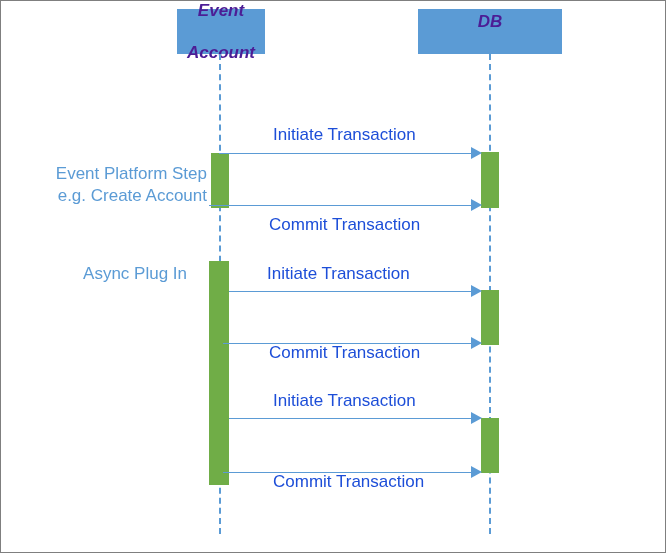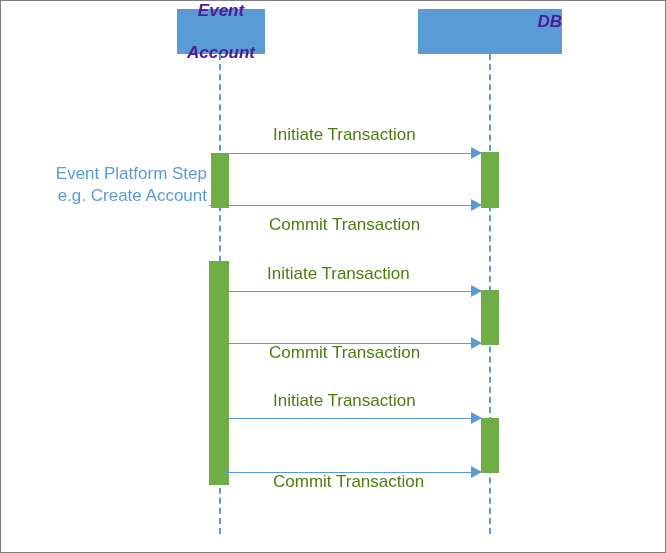--- a/index.html
+++ b/index.html
@@ -60,21 +60,21 @@
   .msg-arrow {
     position: absolute;
     width: 0;
     height: 0;
     border-top: 6px solid transparent;
     border-bottom: 6px solid transparent;
     border-left: 11px solid #5b9bd5;
   }
   .msg-label {
     position: absolute;
-    color: #4d7c0f;
+    color: #1d4ed8;
     font-size: 17px;
     line-height: 20px;
     white-space: nowrap;
   }
 
   
   .side-label {
     position: absolute;
     color: #5b9bd5;
     font-size: 17px;
@@ -88,34 +88,37 @@
 
 <div id="canvas">
 
   <div class="participant" style="left:176px; top:8px; width:88px; height:45px;">
     <span>
       <span>Event</span><br>
       <span>Account</span>
     </span>
   </div>
 
-  <div class="participant" style="left:417px; top:8px; width:144px; height:45px;text-align:right;">
+  <div class="participant" style="left:417px; top:8px; width:144px; height:45px;">
     <span>
       <span>DB</span><br>
     </span>
   </div>
 
   <div class="lifeline" style="left:218px; top:53px; height:480px;"></div>
   <div class="lifeline" style="left:488px; top:53px; height:480px;"></div>
 
   <div class="side-label" style="left:0px; top:162px; width:206px;">
     <div>Event Platform Step</div>
     <div>e.g. Create Account</div>
   </div>
 
+  <div class="side-label" style="left:0px; top:262px; width:186px;">
+    <div>Async Plug In</div>
+  </div>
 
   <div class="activation" style="left:210px; top:152px; width:18px; height:55px;"></div>
   <div class="activation" style="left:208px; top:260px; width:20px; height:224px;"></div>
 
   <div class="activation" style="left:480px; top:151px; width:18px; height:56px;"></div>
   <div class="activation" style="left:480px; top:289px; width:18px; height:55px;"></div>
   <div class="activation" style="left:480px; top:417px; width:18px; height:55px;"></div>
 
   <div class="msg-label" style="left:272px; top:124px;">Initiate Transaction</div>
   <div class="msg-line" style="left:218px; top:152px; width:258px;"></div>

